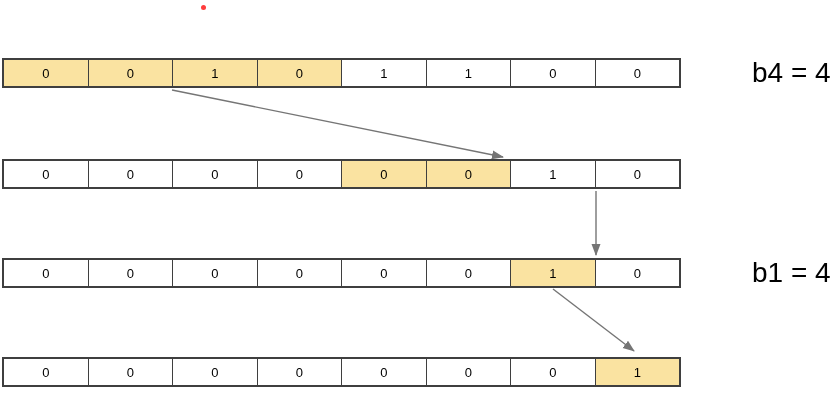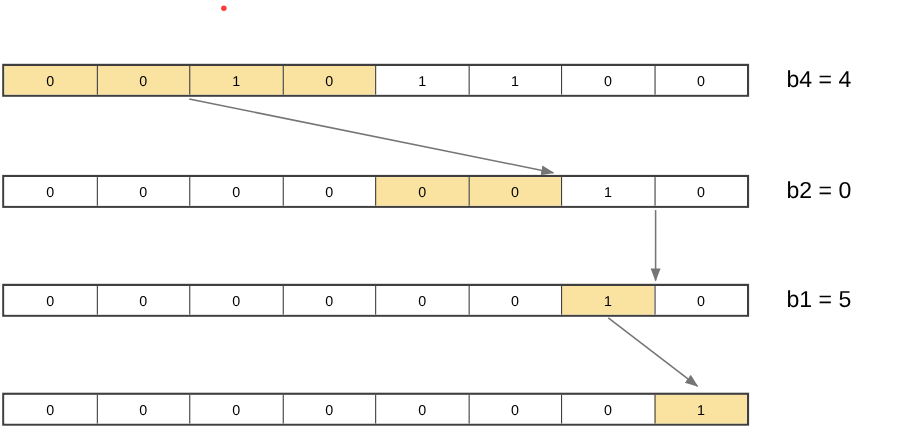--- a/index.html
+++ b/index.html
@@ -54,25 +54,25 @@
     align-items: center;
     justify-content: center;
     font-size: 13px;
     color: var(--text);
     background: var(--cellbg);
   }
   .cell + .cell { border-left: 1.6px solid var(--border); }
   .cell.hl { background: var(--highlight); }
   .rowlabel {
     position: absolute;
-    left: 715px;
+    left: 752px;
     width: 80px;
     height: 30px;
     line-height: 30px;
-    font-size: 21px;
+    font-size: 28px;
     color: var(--text);
     white-space: nowrap;
   }
 </style>
 </head>
 <body>
 
 <div class="canvas">
 
   <div class="red-dot"></div>
@@ -103,33 +103,32 @@
   <div class="bitrow" style="top:159px">
     <div class="cell">0</div>
     <div class="cell">0</div>
     <div class="cell">0</div>
     <div class="cell">0</div>
     <div class="cell hl">0</div>
     <div class="cell hl">0</div>
     <div class="cell">1</div>
     <div class="cell">0</div>
   </div>
-  <div class="rowlabel" style="top:159px">b2 = 0</div>
 
   <div class="bitrow" style="top:258px">
     <div class="cell">0</div>
     <div class="cell">0</div>
     <div class="cell">0</div>
     <div class="cell">0</div>
     <div class="cell">0</div>
     <div class="cell">0</div>
     <div class="cell hl">1</div>
     <div class="cell">0</div>
   </div>
-  <div class="rowlabel" style="top:258px">b1 = 5</div>
+  <div class="rowlabel" style="top:258px">b1 = 4</div>
 
   <div class="bitrow" style="top:357px">
     <div class="cell">0</div>
     <div class="cell">0</div>
     <div class="cell">0</div>
     <div class="cell">0</div>
     <div class="cell">0</div>
     <div class="cell">0</div>
     <div class="cell">0</div>
     <div class="cell hl">1</div>

